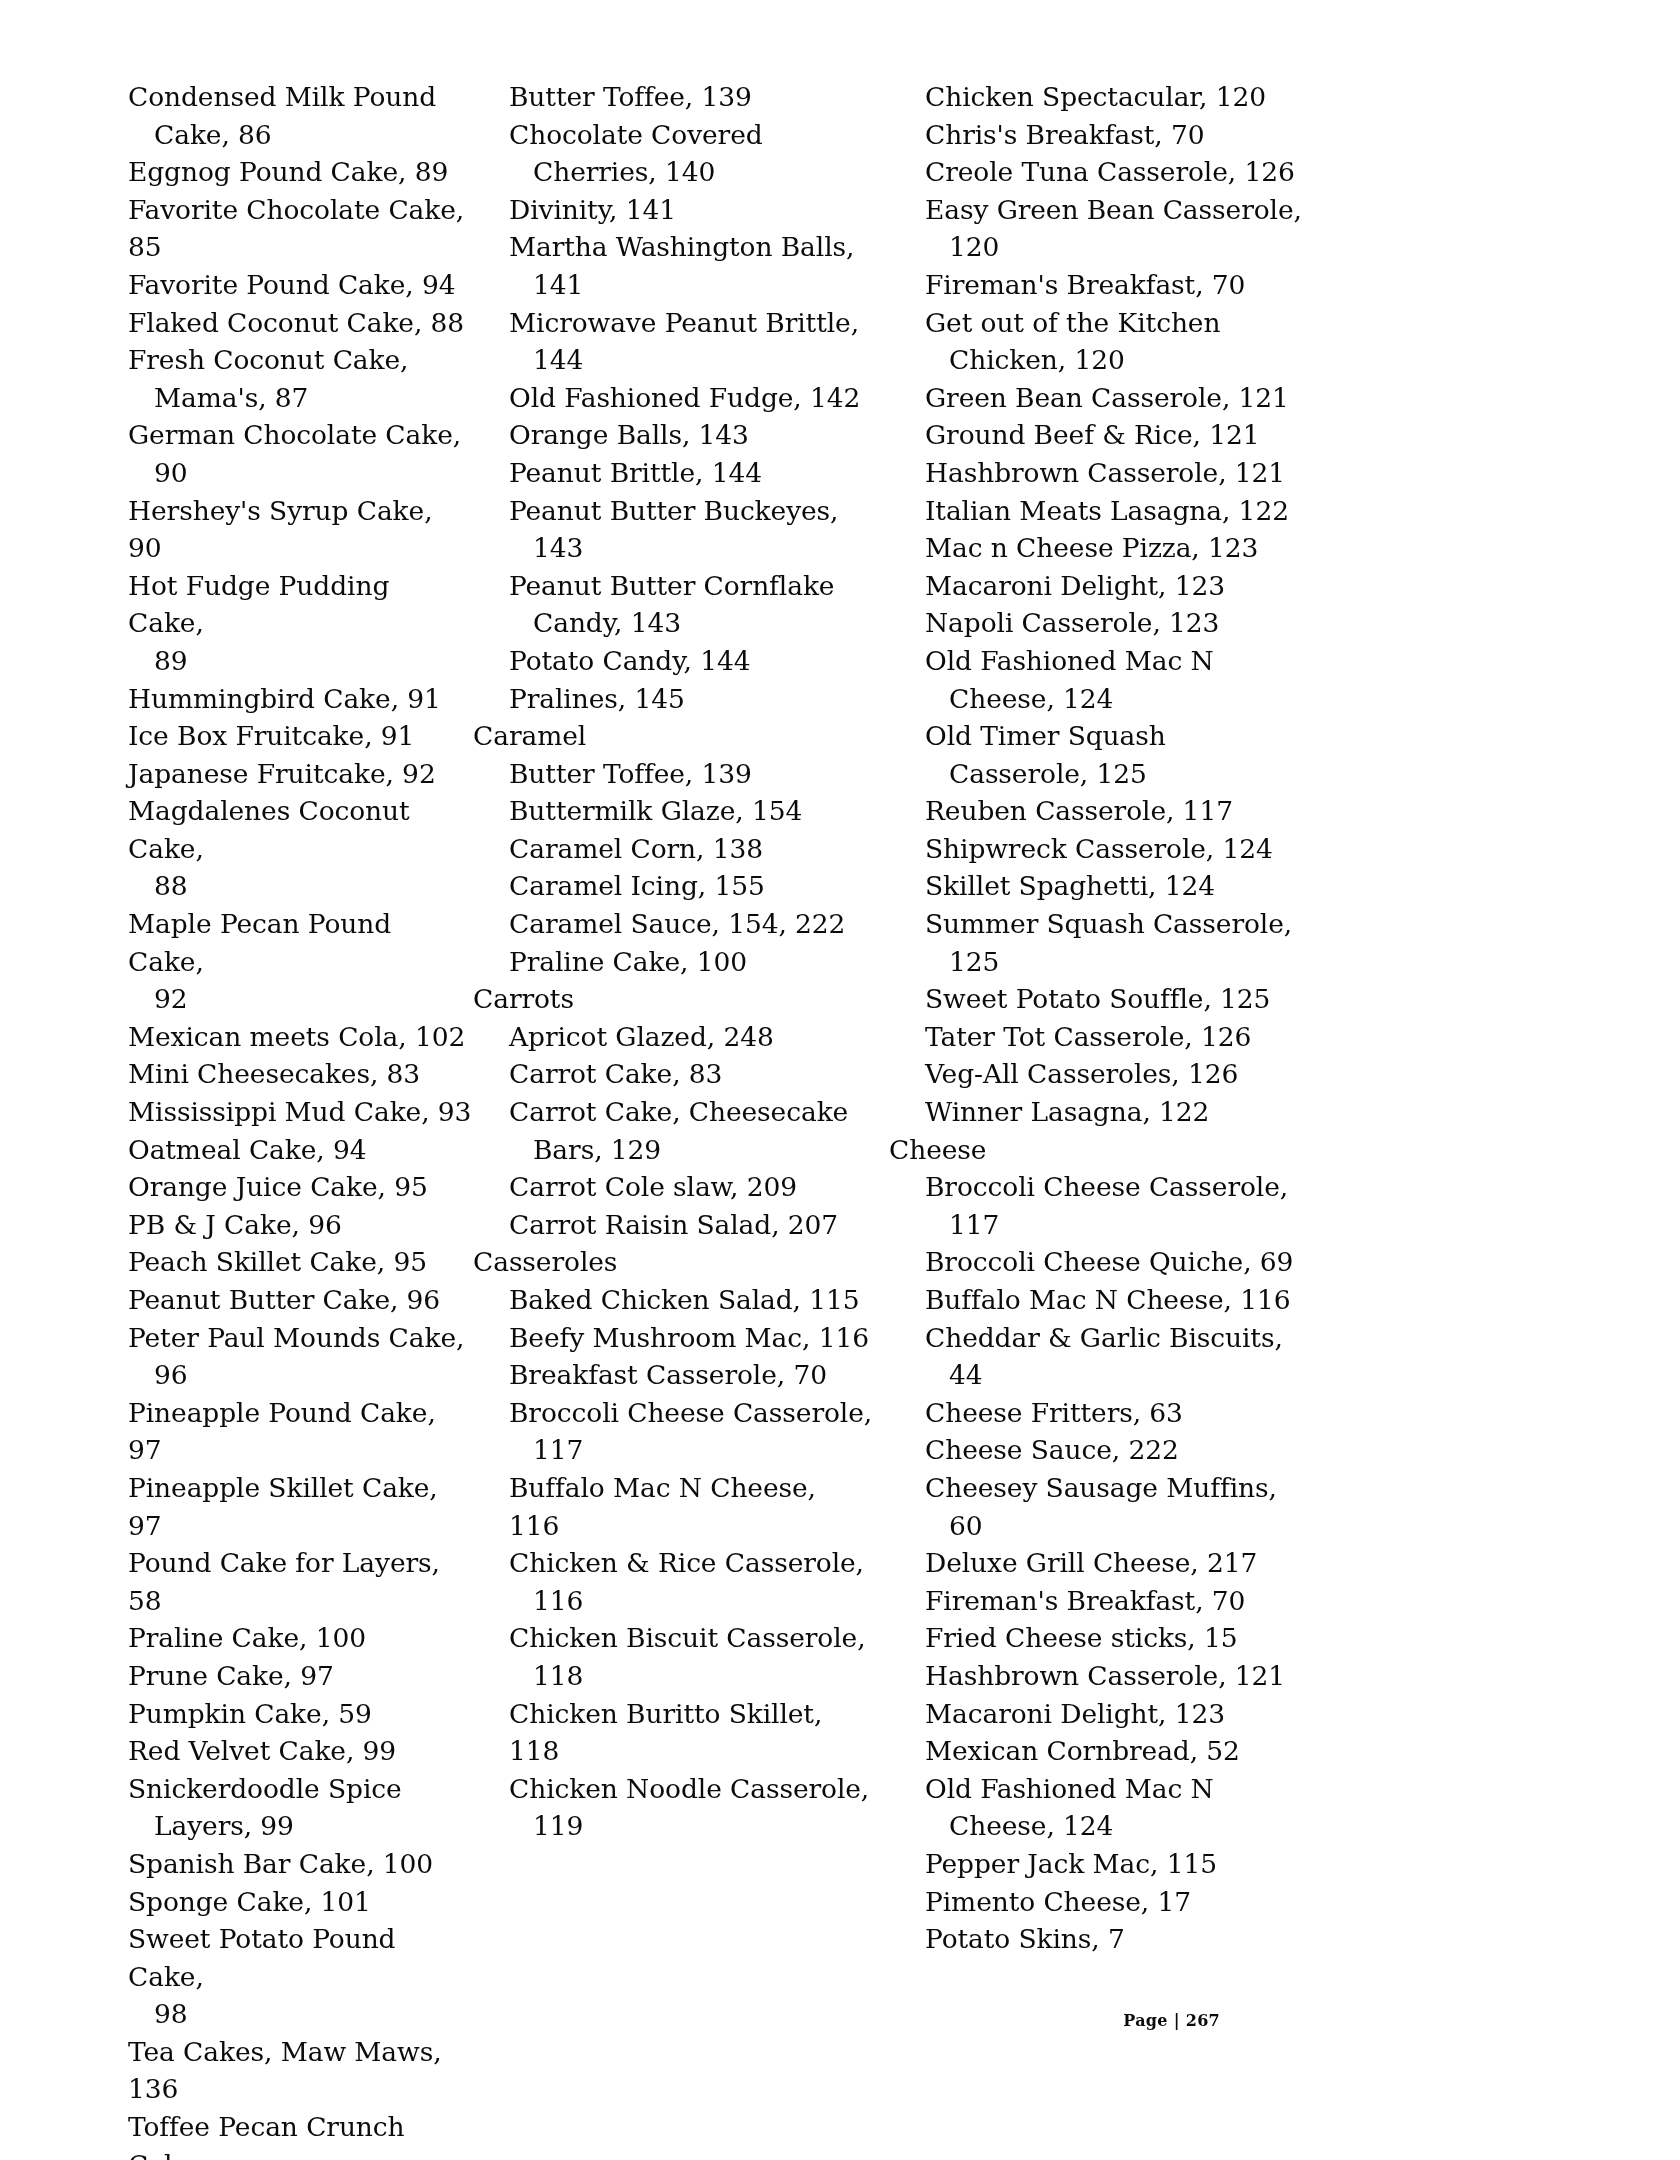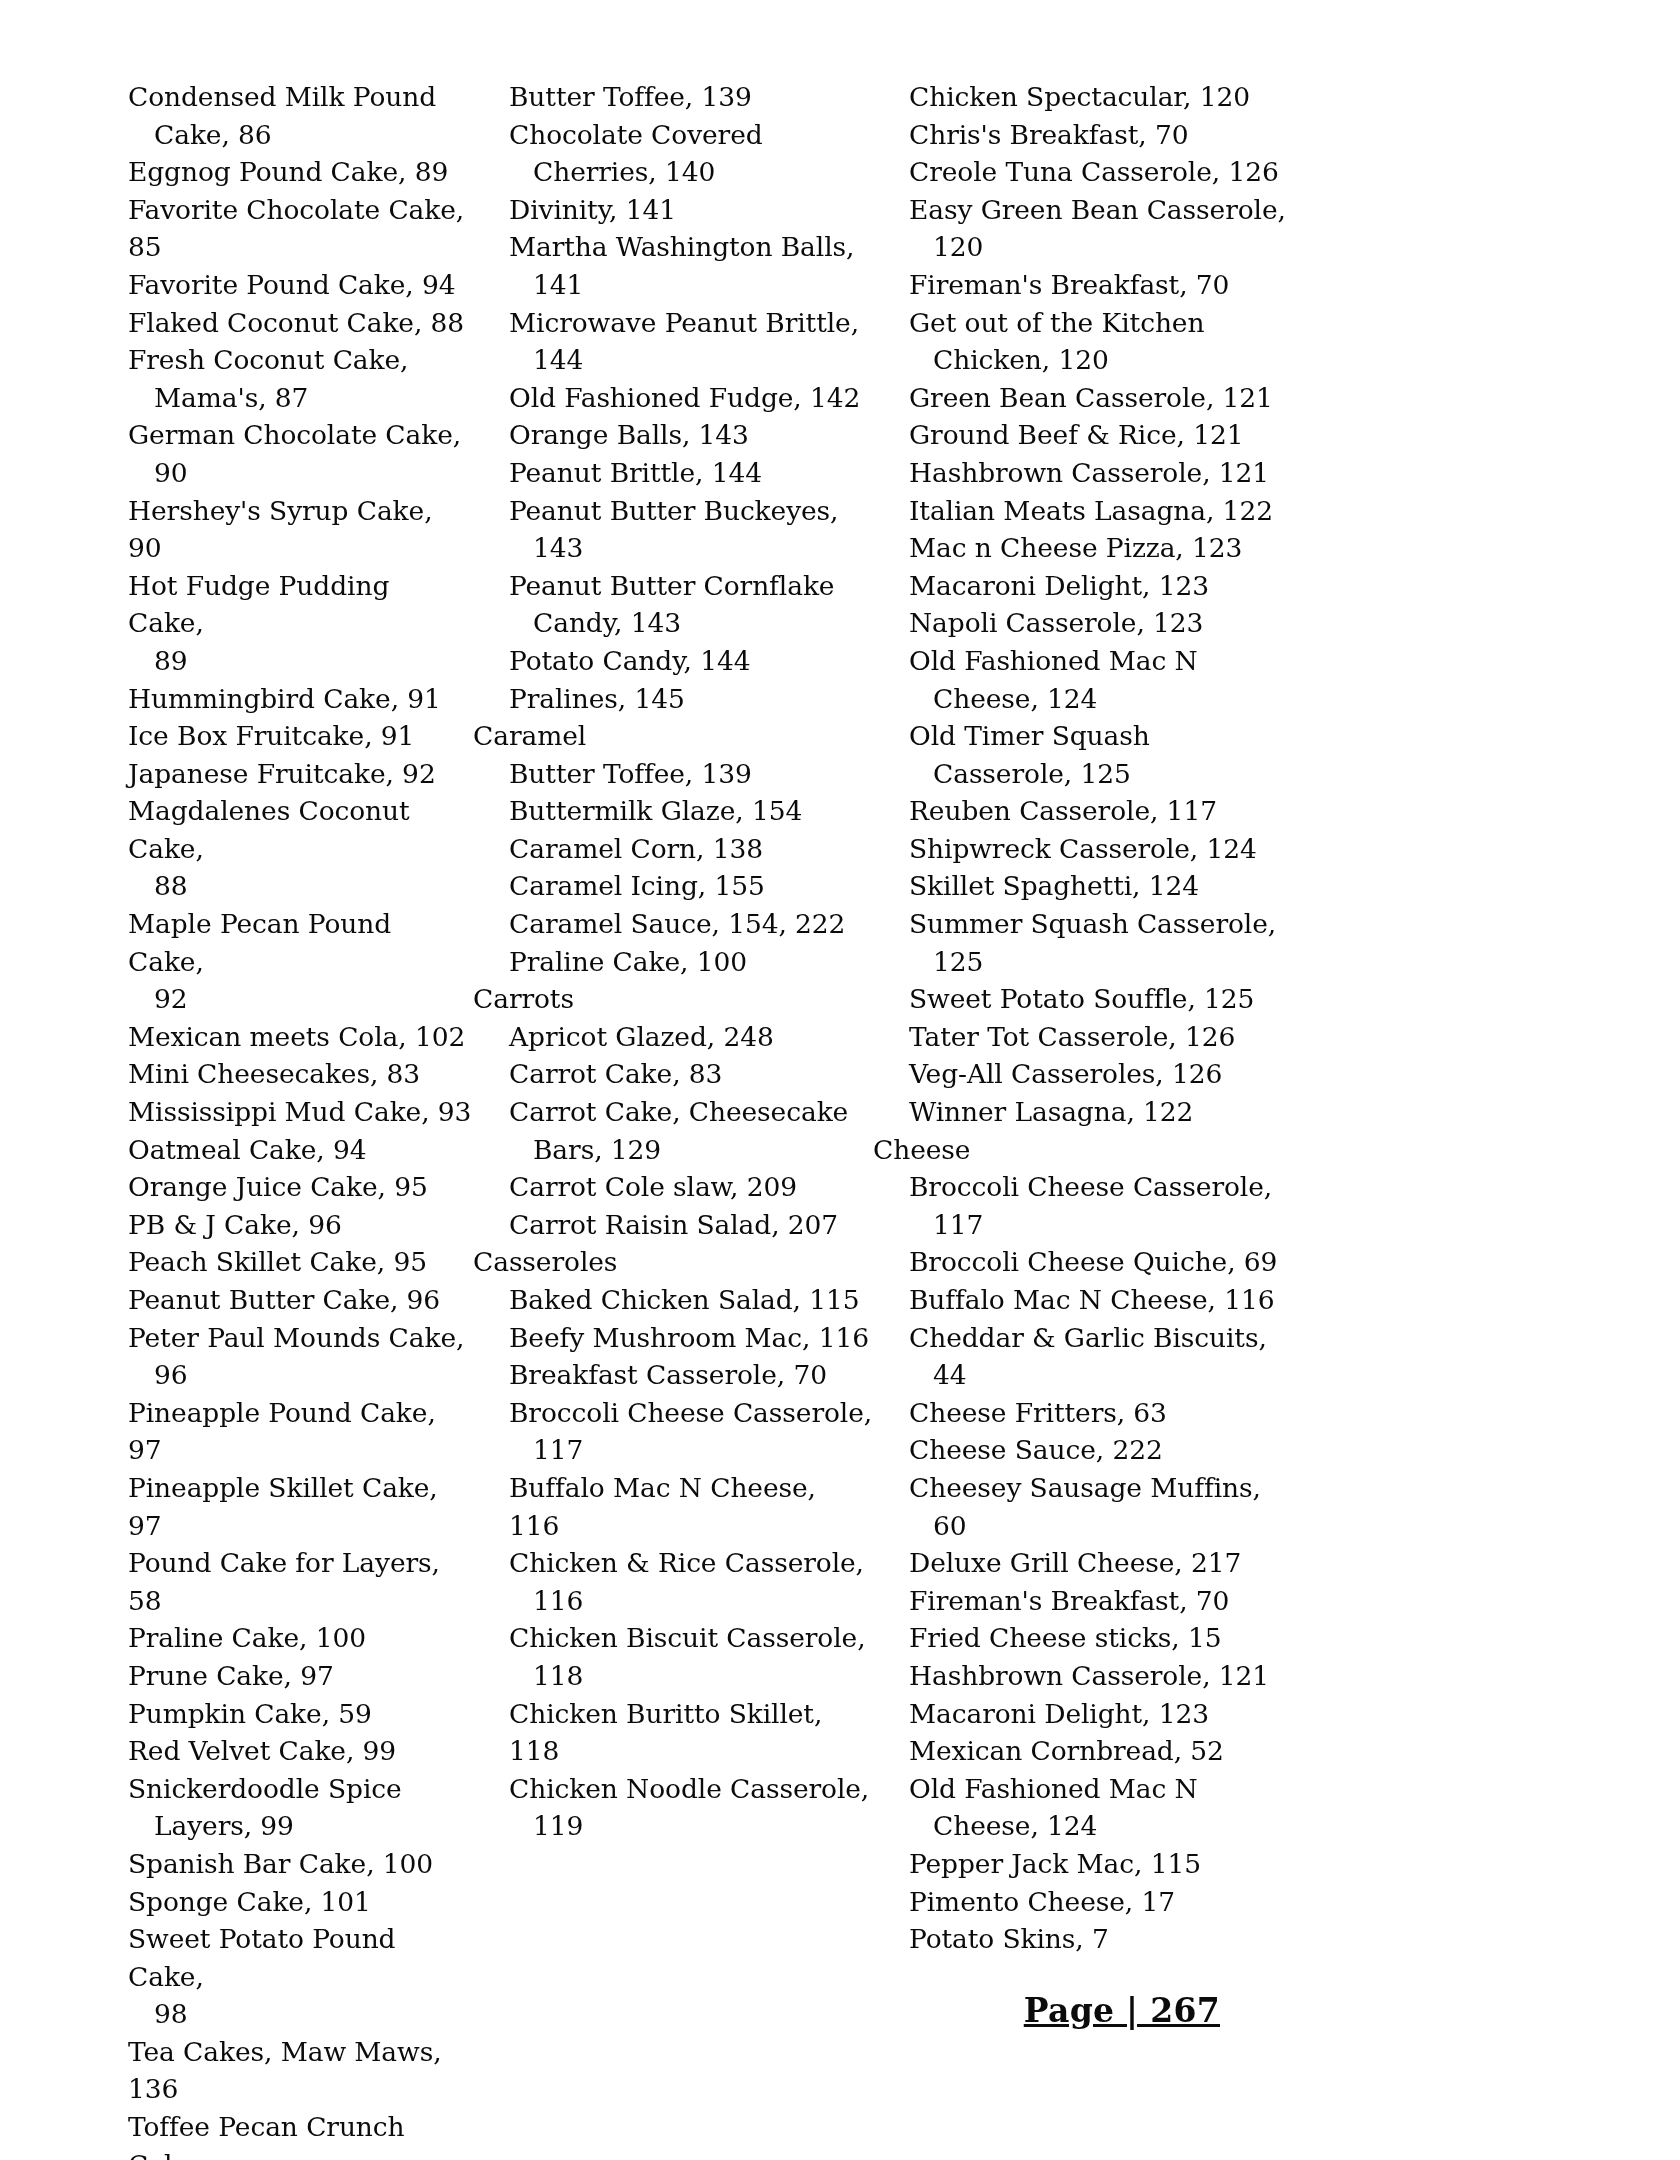--- a/index.html
+++ b/index.html
@@ -23,21 +23,21 @@
     flex-direction: row;
     align-items: flex-start;
     width: 1434px;
     height: 1880px;
   }
   .column {
     width: 345px;
     flex: 0 0 345px;
   }
   .column.col-2 { margin-left: 0px; width: 400px; flex: 0 0 400px; }
-  .column.col-3 { margin-left: 0px; width: 430px; flex: 0 0 430px; }
+  .column.col-3 { margin-left: 16px; width: 430px; flex: 0 0 430px; }
 
   .entry {
     font-size: 26.5px;
     line-height: 37.6px;
     letter-spacing: -0.1px;
     white-space: normal;
     margin: 0;
     padding: 0;
   }
   
@@ -64,25 +64,24 @@
     padding-left: 0;
   }
   .column.col-1 .entry .wrap {
     padding-left: 26px;
   }
 
   .footer {
     position: absolute;
     right: 118px;
     bottom: 130px;
-    font-size: 33px;
+    font-size: 16px;
     font-weight: bold;
     letter-spacing: 0.3px;
     font-family: "DejaVu Serif", "Liberation Serif", serif;
-    text-decoration: underline;
   }
 </style>
 </head>
 <body>
 
 <div class="page">
   <div class="columns">
     <div class="column col-1">
         <div class="entry item">
           <span class="first">Condensed Milk Pound</span>

